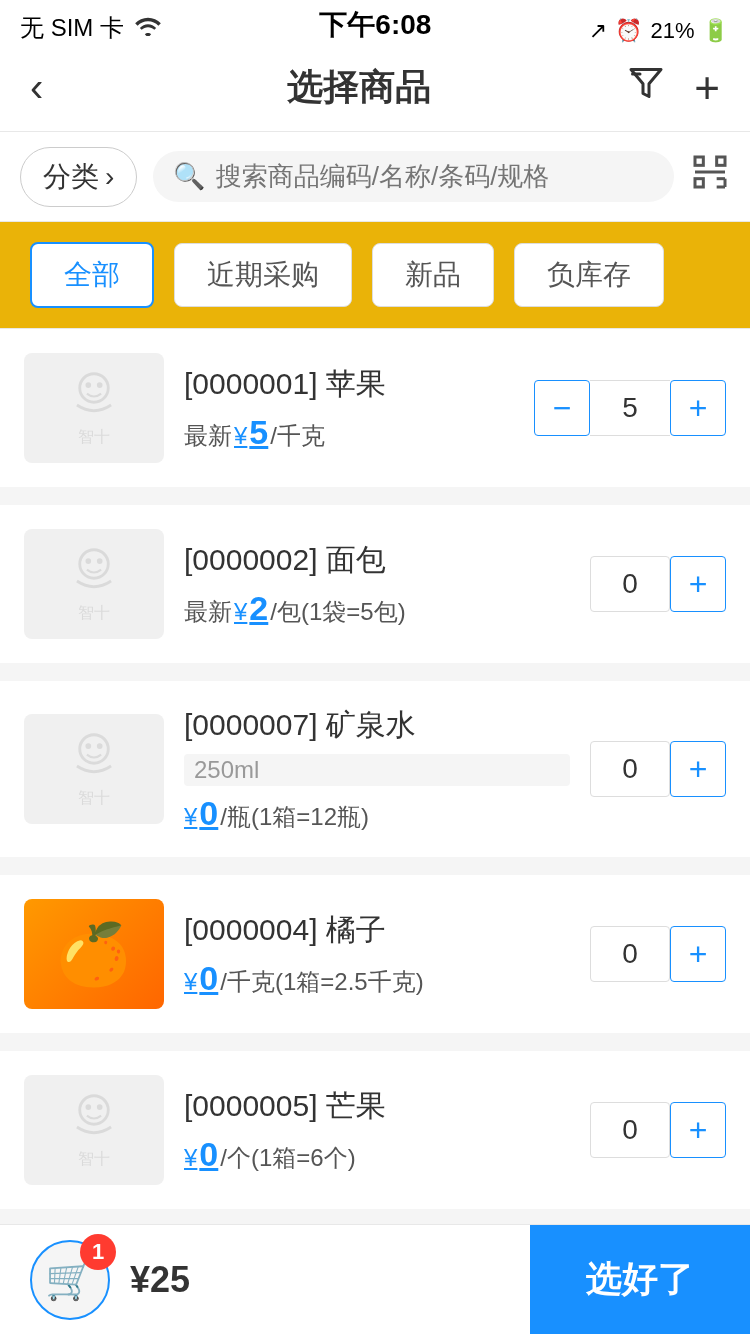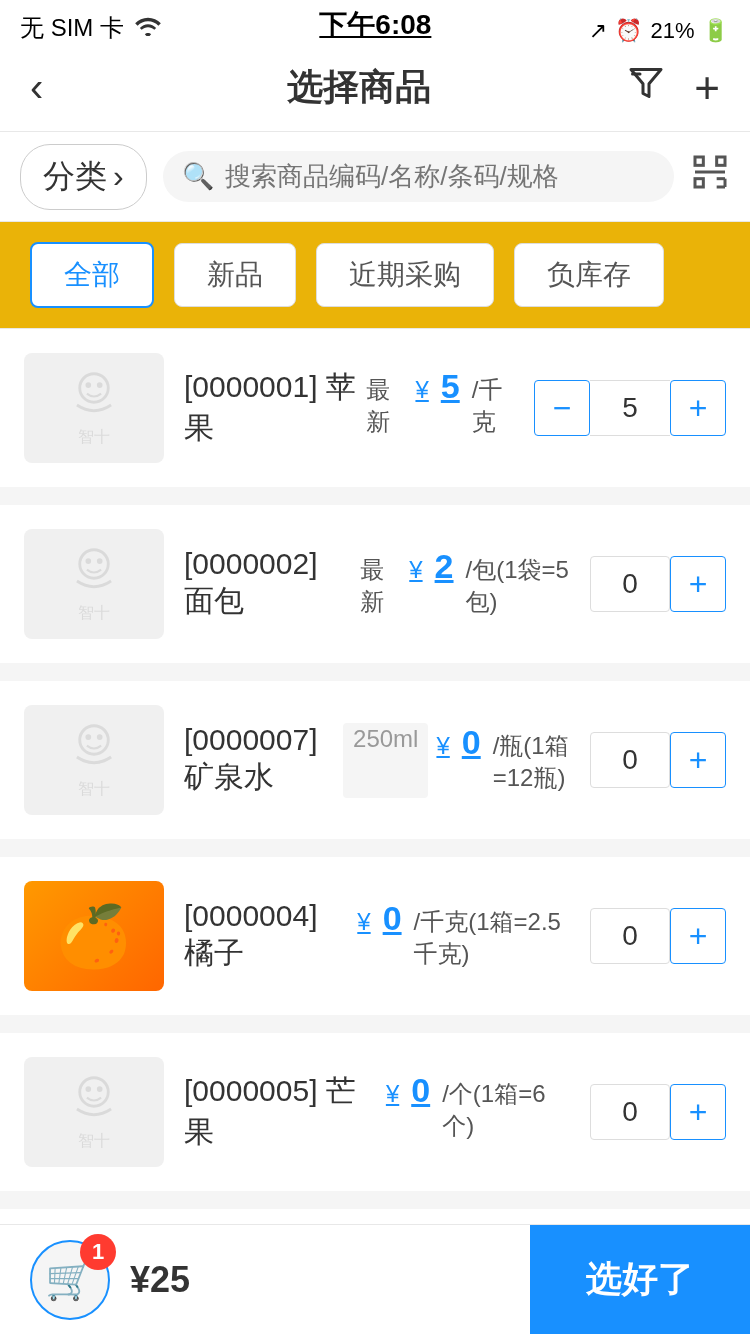--- a/index.html
+++ b/index.html
@@ -28,21 +28,20 @@
     }
     .status-left {
       display: flex;
       align-items: center;
       gap: 10px;
       font-size: 24px;
     }
     .status-center {
       font-size: 28px;
       font-weight: 600;
-      text-decoration: underline;
     }
     .status-right {
       display: flex;
       align-items: center;
       gap: 8px;
       font-size: 22px;
     }
 
     
     .nav-bar {
@@ -88,21 +87,21 @@
       gap: 16px;
       border-bottom: 1px solid #e8e8e8;
     }
     .category-btn {
       display: flex;
       align-items: center;
       gap: 6px;
       border: 1px solid #ccc;
       border-radius: 30px;
       padding: 10px 22px;
-      font-size: 32px;
+      font-size: 28px;
       color: #333;
       background: #fff;
       white-space: nowrap;
       cursor: pointer;
     }
     .search-box {
       flex: 1;
       display: flex;
       align-items: center;
       background: #f5f5f5;
@@ -189,42 +188,42 @@
     }
     .owl-text {
       font-size: 18px;
       color: #aaa;
       margin-top: 2px;
     }
 
     .product-info {
       flex: 1;
       display: flex;
-      flex-direction: row;
+      flex-direction: column;
       gap: 8px;
     }
     .product-name {
       font-size: 30px;
       color: #333;
       font-weight: 500;
     }
     .product-spec {
       font-size: 24px;
       color: #999;
       background: #f5f5f5;
       display: inline-block;
       padding: 2px 10px;
       border-radius: 4px;
     }
     .product-price {
       font-size: 24px;
       color: #555;
       display: flex;
       align-items: baseline;
-      gap: 12px;
+      gap: 2px;
     }
     .price-label {
       color: #555;
       font-size: 24px;
     }
     .price-currency {
       color: #1890ff;
       font-size: 24px;
       text-decoration: underline;
     }
@@ -418,22 +417,22 @@
       <line x1="3" y1="12" x2="21" y2="12"></line>
       <line x1="16" y1="16" x2="21" y2="16"></line>
       <line x1="16" y1="21" x2="21" y2="21"></line>
       <line x1="21" y1="16" x2="21" y2="21"></line>
     </svg>
   </span>
 </div>
 
 <div class="tab-bar">
   <button class="tab-item active">全部</button>
+  <button class="tab-item">近期采购</button>
   <button class="tab-item">新品</button>
-  <button class="tab-item">近期采购</button>
   <button class="tab-item">负库存</button>
 </div>
 
 <div class="product-list">
 
   <div class="product-item">
     <div class="product-image">
       <div class="owl-logo">
         <svg viewBox="0 0 40 40" xmlns="http://www.w3.org/2000/svg">
           <circle cx="20" cy="14" r="10" fill="none" stroke="#bbb" stroke-width="2"></circle>

